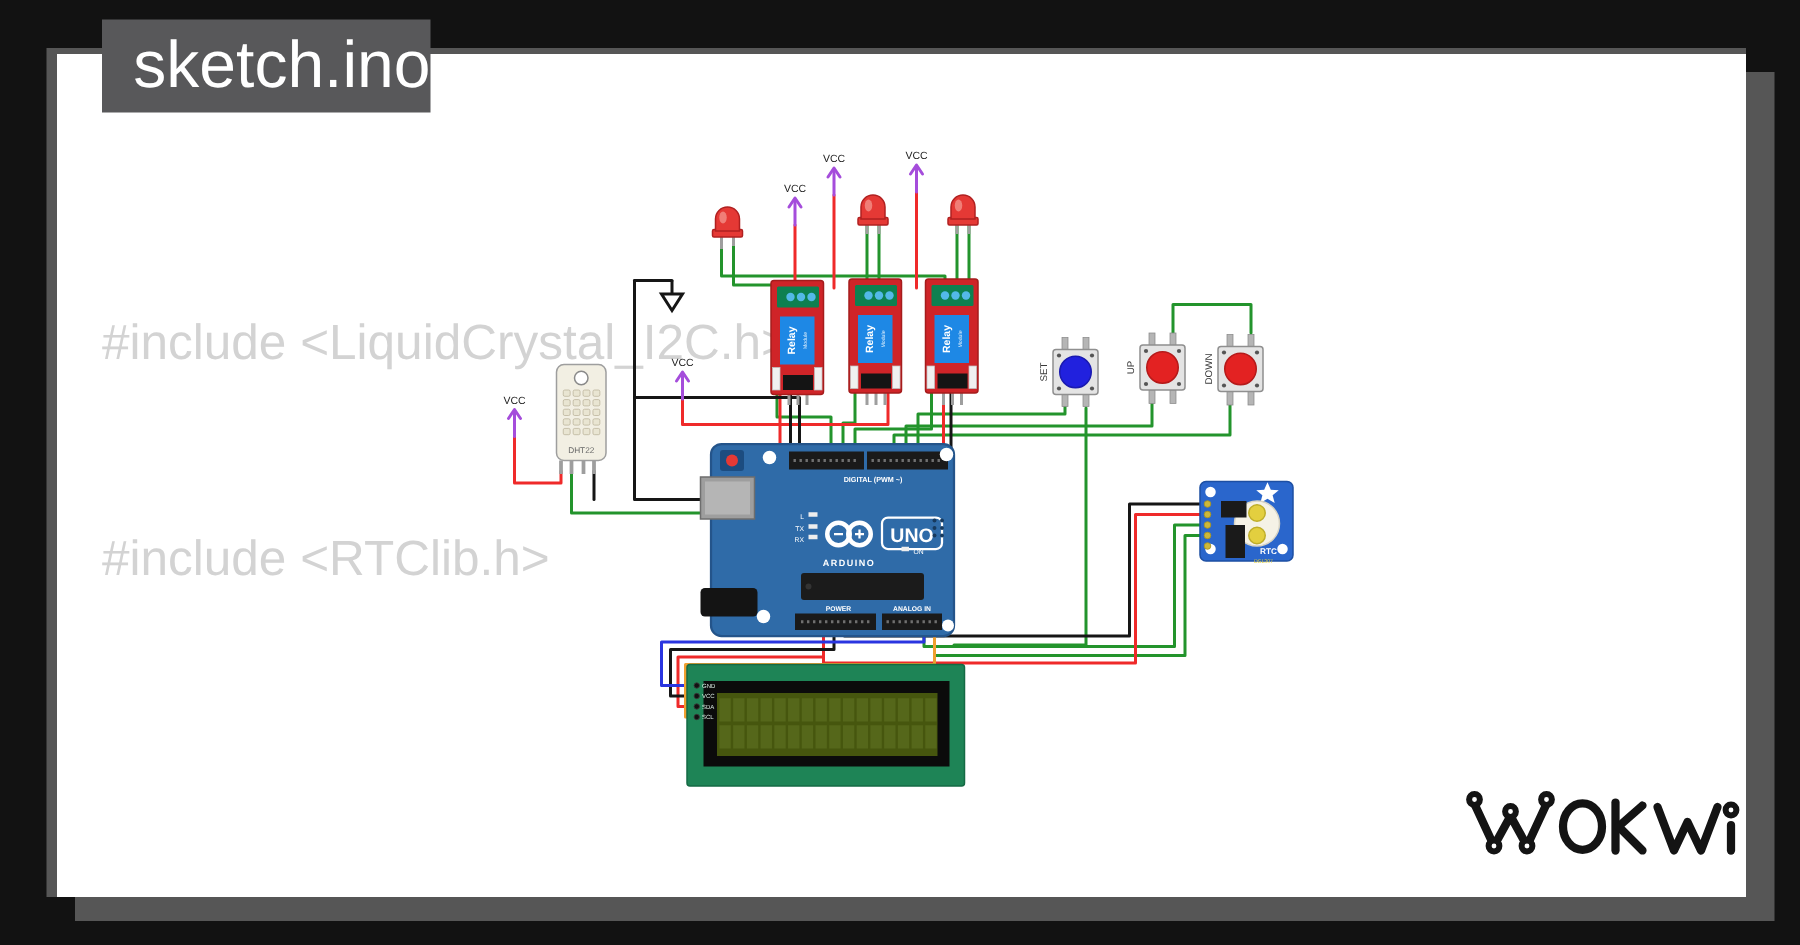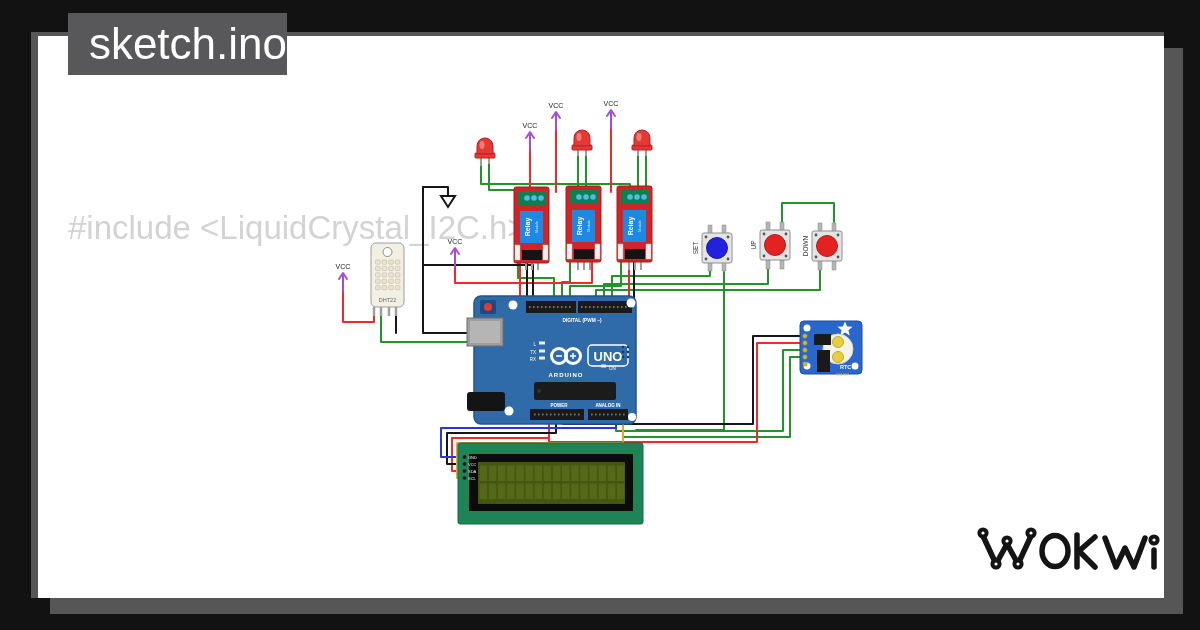--- a/index.html
+++ b/index.html
@@ -19,20 +19,21 @@
   .sr{position:absolute;opacity:0;font-size:2px;pointer-events:none;}
 </style>
 </head>
 <body>
 
 <div class="frame"></div>
 
 <div class="paper">
   <div class="code">
     <div class="line">#include &lt;LiquidCrystal_I2C.h&gt;</div>
+    <div class="line">#include &lt;RTClib.h&gt;</div>
     
     
     
     
     
     
     
     
   </div>
 </div>

